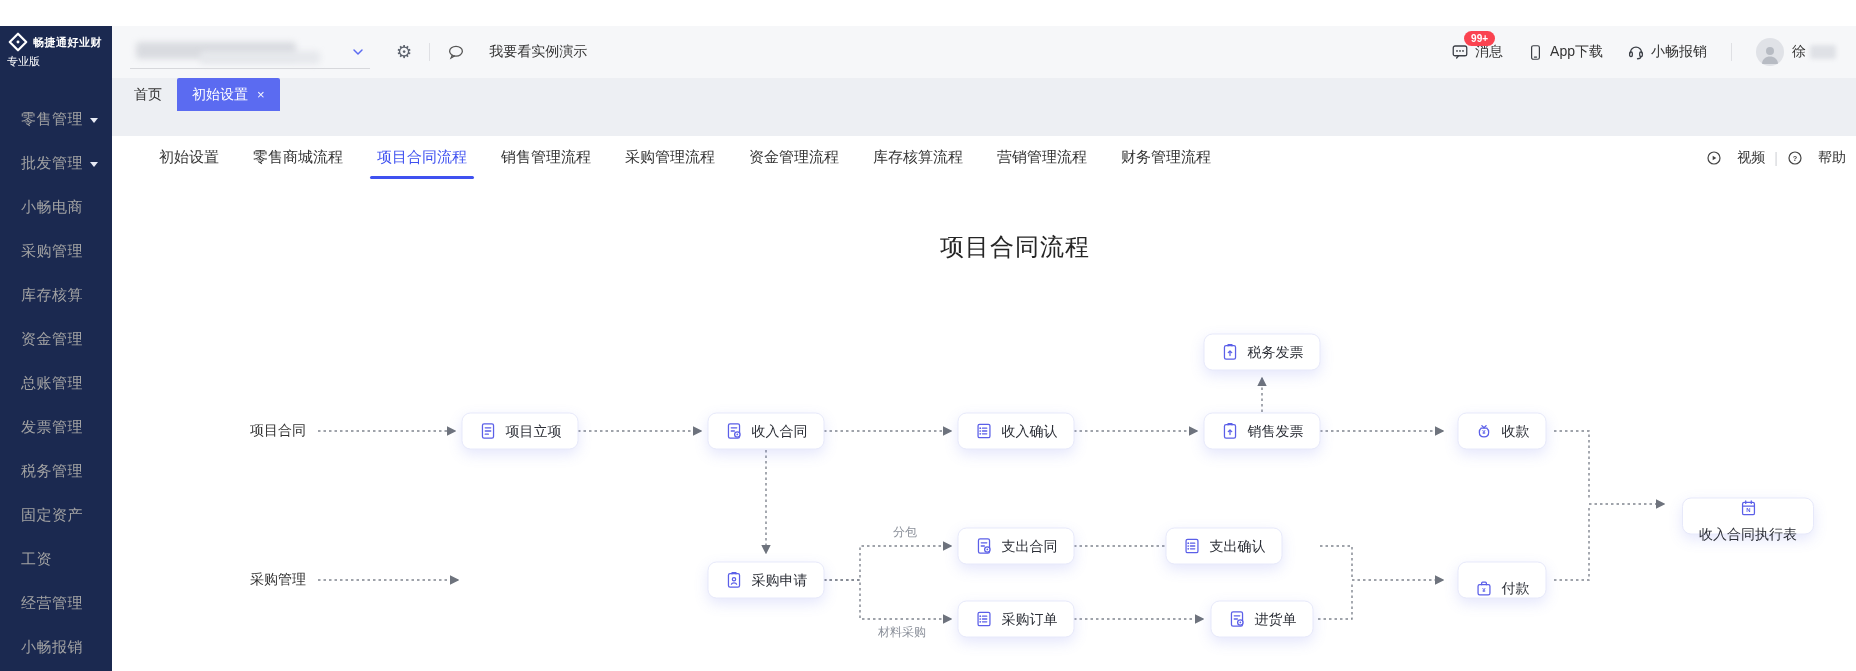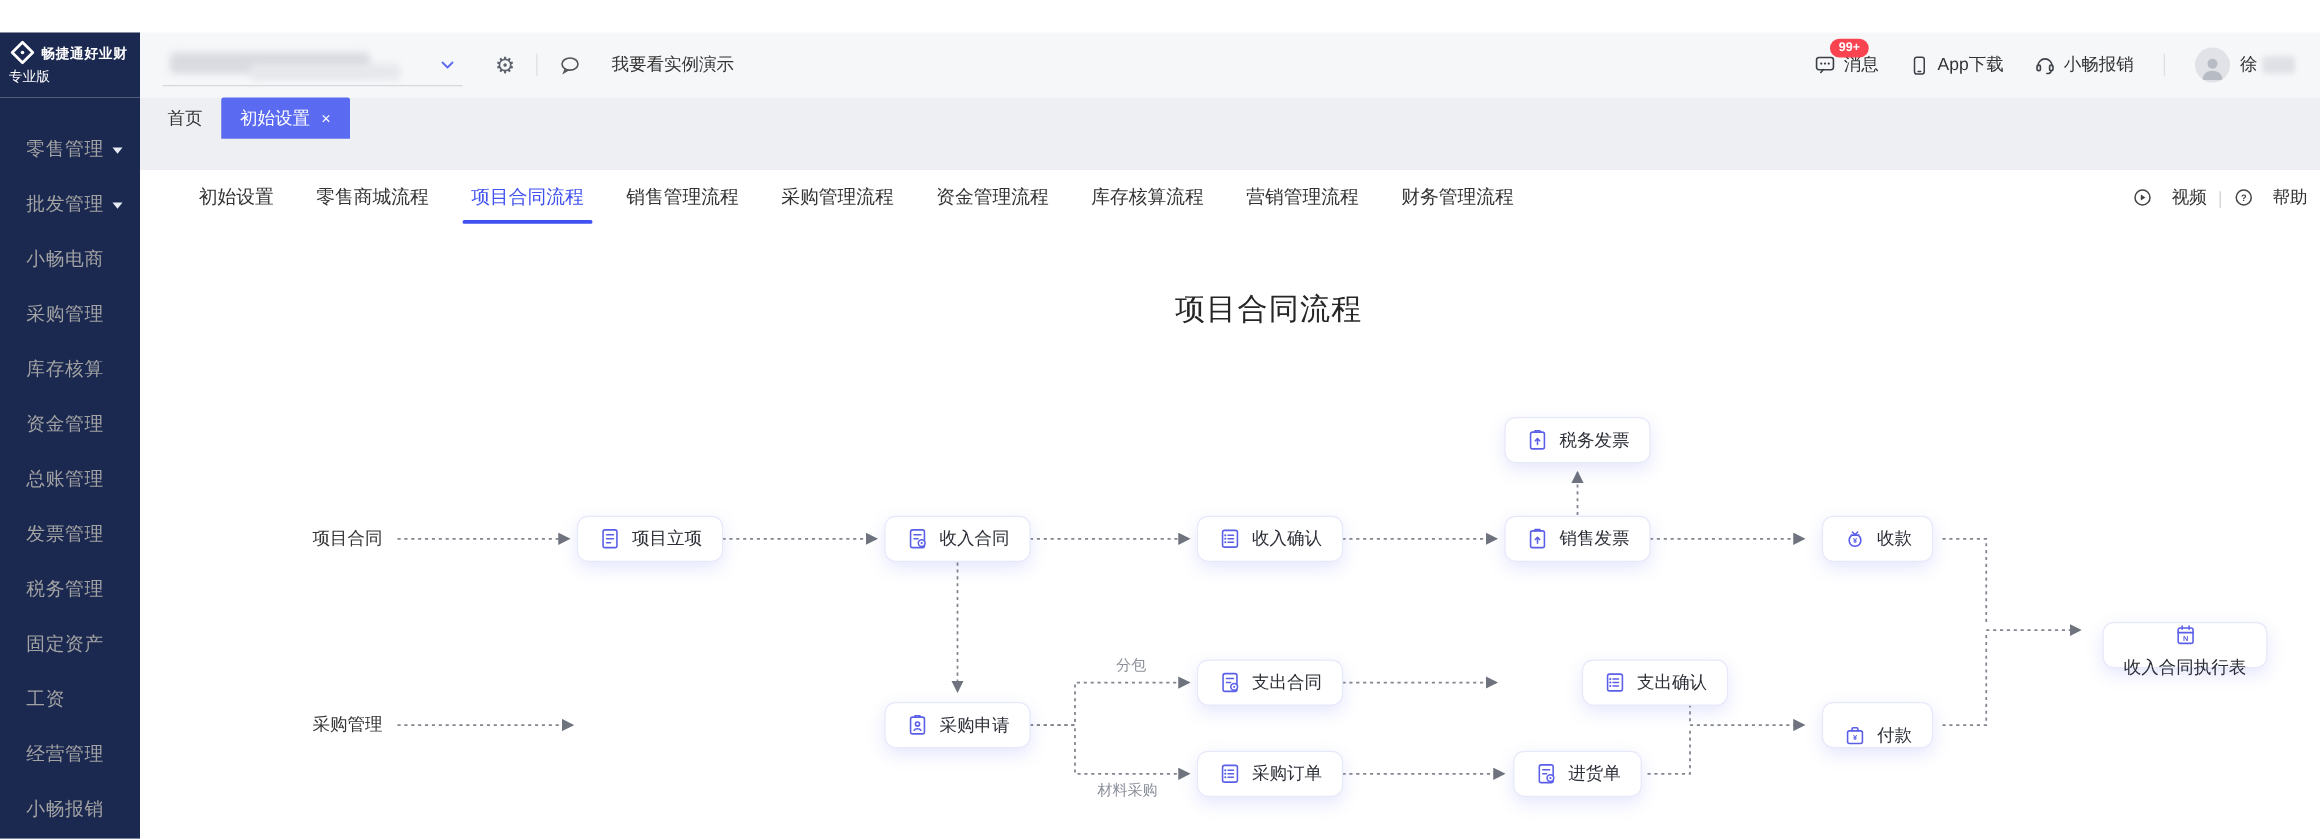--- a/index.html
+++ b/index.html
@@ -363,21 +363,21 @@
       <span class="ic">
         <svg viewBox="0 0 24 24" width="19" height="19" fill="none" stroke="currentColor" stroke-width="1.6" stroke-linecap="round" stroke-linejoin="round">
           <rect x="5" y="3" width="14" height="18" rx="2"></rect>
           <path d="M8.5 8h7M8.5 12h4"></path>
           <circle cx="16.2" cy="16.4" r="3.4" fill="#fff"></circle>
           <circle cx="16.2" cy="16.4" r="1.1" fill="currentColor" stroke="none"></circle>
         </svg>
       </span>
       <span>支出合同</span>
     </div>
-    <div class="flow-node" style="left: 1324px; top: 546px;">
+    <div class="flow-node" style="left: 1224px; top: 546px;">
       <span class="ic">
         <svg viewBox="0 0 24 24" width="19" height="19" fill="none" stroke="currentColor" stroke-width="1.6" stroke-linecap="round" stroke-linejoin="round">
           <rect x="4.5" y="3.5" width="15" height="17" rx="2"></rect>
           <path d="M10 8.5h5.5M10 12h5.5M10 15.5h5.5"></path>
           <path d="M7.2 8.5h.01M7.2 12h.01M7.2 15.5h.01" stroke-width="2.2"></path>
         </svg>
       </span>
       <span>支出确认</span>
     </div>
     <div class="flow-node" style="left: 1016px; top: 619px;">

